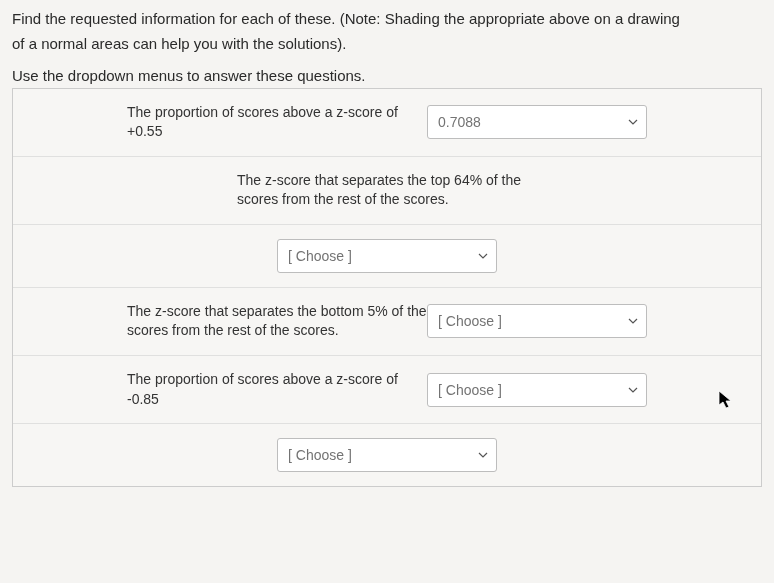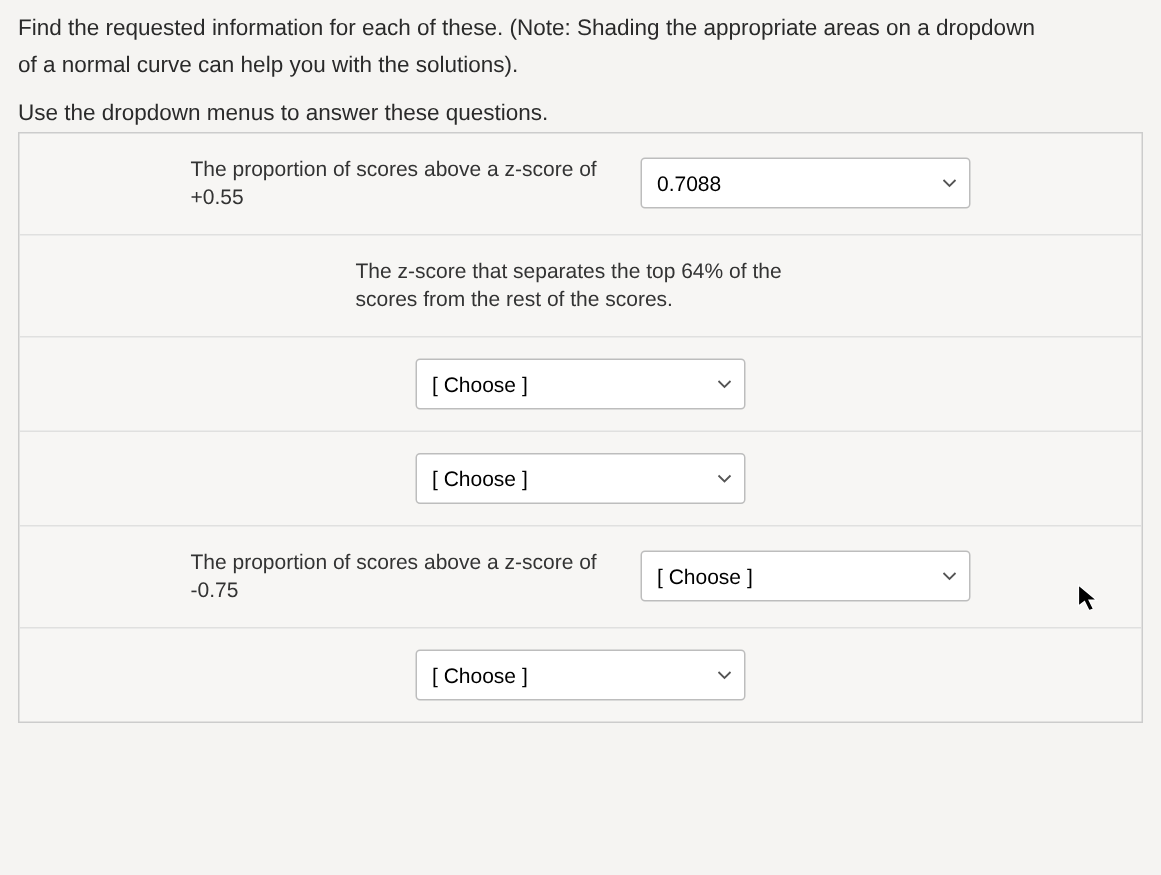--- a/index.html
+++ b/index.html
@@ -41,21 +41,21 @@
       position: relative;
       width: 220px;
       height: 34px;
       background: #fff;
       border: 1px solid #bdbdbd;
       border-radius: 3px;
       display: flex;
       align-items: center;
       padding: 0 26px 0 10px;
       font-size: 14px;
-      color: #000000;
+      color: #737373;
     }
     .dropdown.selected-strong {
       border: 1px solid #1a4a8a;
       box-shadow: inset 0 0 0 1px #1a4a8a33;
     }
     .dropdown .chev {
       position: absolute;
       right: 8px;
       top: 50%;
       transform: translateY(-50%);
@@ -67,22 +67,22 @@
       position: absolute;
       right: 40px;
       bottom: 170px;
       pointer-events: none;
     }
   </style>
 </head>
 <body>
 
 <div class="intro">
-  <p class="p1">Find the requested information for each of these. (Note: Shading the appropriate areas on a dropdown</p>
-  <p class="p2">of a normal curve can help you with the solutions).</p>
+  <p class="p1">Find the requested information for each of these. (Note: Shading the appropriate above on a drawing</p>
+  <p class="p2">of a normal areas can help you with the solutions).</p>
   <p class="p3">Use the dropdown menus to answer these questions.</p>
 </div>
 
 <div class="questions">
 
   <div class="qrow">
     <div class="qlabel">The proportion of scores above a z-score of +0.55</div>
     <div class="dropdown">
       <span>0.7088</span>
       <span class="chev">
@@ -102,32 +102,33 @@
       <span>[ Choose ]</span>
       <span class="chev">
         <svg width="10" height="10" viewBox="0 0 10 10">
             <path d="M1 3 L5 7 L9 3" fill="none" stroke="#555" stroke-width="1.2"></path>
           </svg>
       </span>
     </div>
   </div>
 
   <div class="qrow">
+    <div class="qlabel">The z-score that separates the bottom 5% of the scores from the rest of the scores.</div>
     <div class="dropdown">
       <span>[ Choose ]</span>
       <span class="chev">
         <svg width="10" height="10" viewBox="0 0 10 10">
             <path d="M1 3 L5 7 L9 3" fill="none" stroke="#555" stroke-width="1.2"></path>
           </svg>
       </span>
     </div>
   </div>
 
   <div class="qrow">
-    <div class="qlabel">The proportion of scores above a z-score of -0.75</div>
+    <div class="qlabel">The proportion of scores above a z-score of -0.85</div>
     <div class="dropdown">
       <span>[ Choose ]</span>
       <span class="chev">
         <svg width="10" height="10" viewBox="0 0 10 10">
             <path d="M1 3 L5 7 L9 3" fill="none" stroke="#555" stroke-width="1.2"></path>
           </svg>
       </span>
     </div>
   </div>
 

